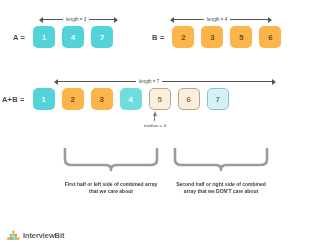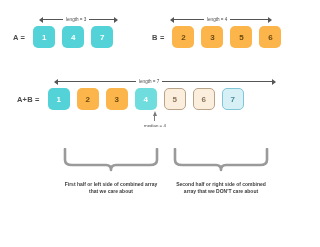--- a/index.html
+++ b/index.html
@@ -148,21 +148,21 @@
   </div>
 
   <div class="lenwrap" style="left:54px;top:76px;width:228px;">
     <span class="arrowhead left"></span>
     <span class="len-line" style="width:78px;"></span>
     <span class="len-text">length = 7</span>
     <span class="len-line" style="width:110px;"></span>
     <span class="arrowhead right"></span>
   </div>
 
-  <div class="row" style="left:17px;top:88px;">
+  <div class="row" style="left:2px;top:88px;">
     <span class="row-label">A+B =</span>
     <span class="boxes" style="margin-left:8px;">
       <span class="cell teal">1</span>
       <span class="cell orange">2</span>
       <span class="cell orange">3</span>
       <span class="cell teal2">4</span>
       <span class="cell cream">5</span>
       <span class="cell cream">6</span>
       <span class="cell paleblue">7</span>
     </span>
@@ -183,14 +183,28 @@
   <div class="brace" style="left:172px;top:148px;">
     <svg width="98" height="25" viewBox="0 0 98 25" fill="none">
       <path d="M3 1 V12 Q3 17 10 17 H44 Q49 17 49 22 Q49 17 54 17 H88 Q95 17 95 12 V1" stroke="#9a9a9a" stroke-width="2.6" stroke-linecap="round" stroke-linejoin="round" fill="none"></path>
     </svg>
   </div>
 
   <div class="caption" style="left:62px;top:181px;width:98px;">First half or left side of combined array that we care about</div>
 
   <div class="caption" style="left:170px;top:181px;width:102px;">Second half or right side of combined array that we DON'T care about</div>
 
+  <div class="logo">
+    <svg class="logo-mark" viewBox="0 0 26 22">
+      <rect x="10.5" y="1" width="4.5" height="6" rx="1" fill="#f4a93c"></rect>
+      <rect x="5.5" y="7.5" width="4.5" height="6" rx="1" fill="#5ccfd6"></rect>
+      <rect x="10.5" y="7.5" width="4.5" height="6" rx="1" fill="#9ad36a"></rect>
+      <rect x="15.5" y="7.5" width="4.5" height="6" rx="1" fill="#f07d6e"></rect>
+      <rect x="0.5" y="14" width="4.5" height="6" rx="1" fill="#f4a93c"></rect>
+      <rect x="5.5" y="14" width="4.5" height="6" rx="1" fill="#f07d6e"></rect>
+      <rect x="10.5" y="14" width="4.5" height="6" rx="1" fill="#5ccfd6"></rect>
+      <rect x="15.5" y="14" width="4.5" height="6" rx="1" fill="#9ad36a"></rect>
+      <rect x="20.5" y="14" width="4.5" height="6" rx="1" fill="#f4a93c"></rect>
+    </svg>
+    <span class="logo-text">InterviewBit</span>
+  </div>
 
 </div>
 
 </body></html>

